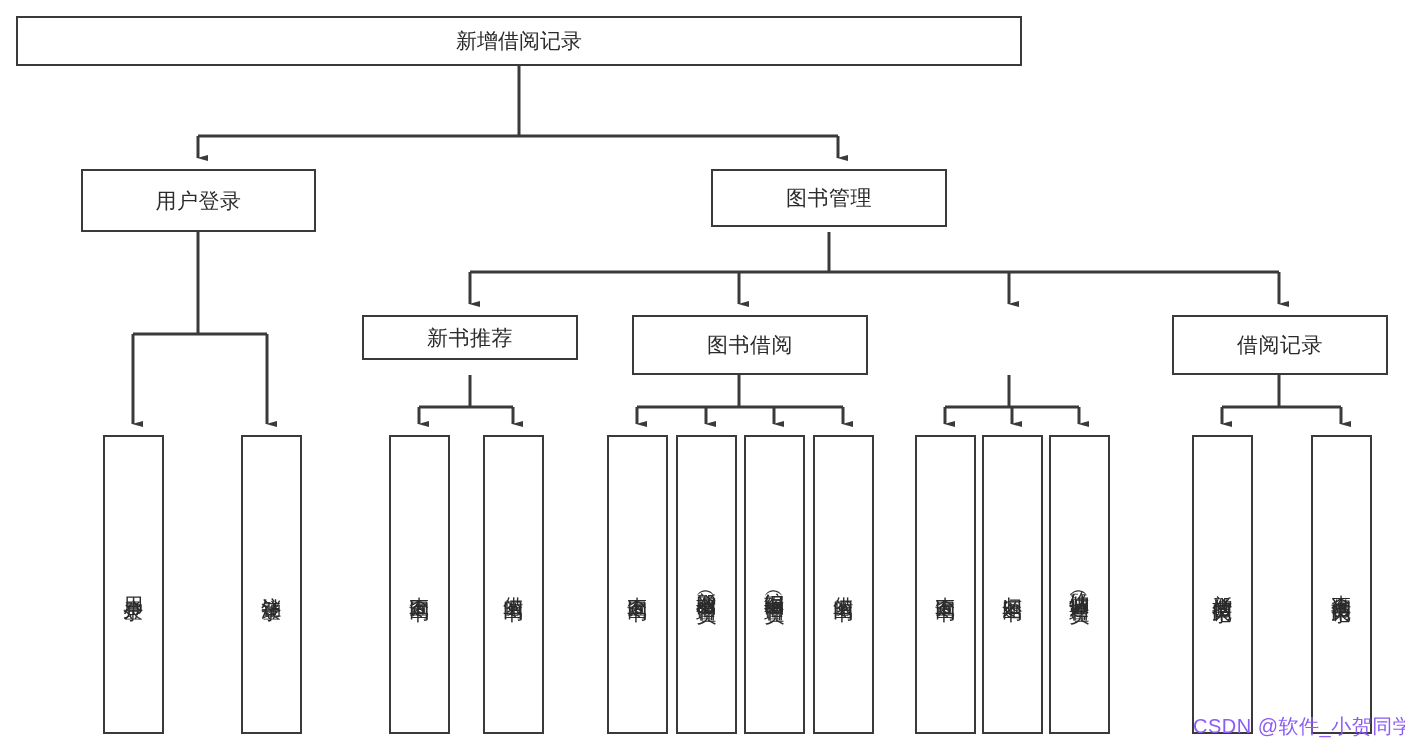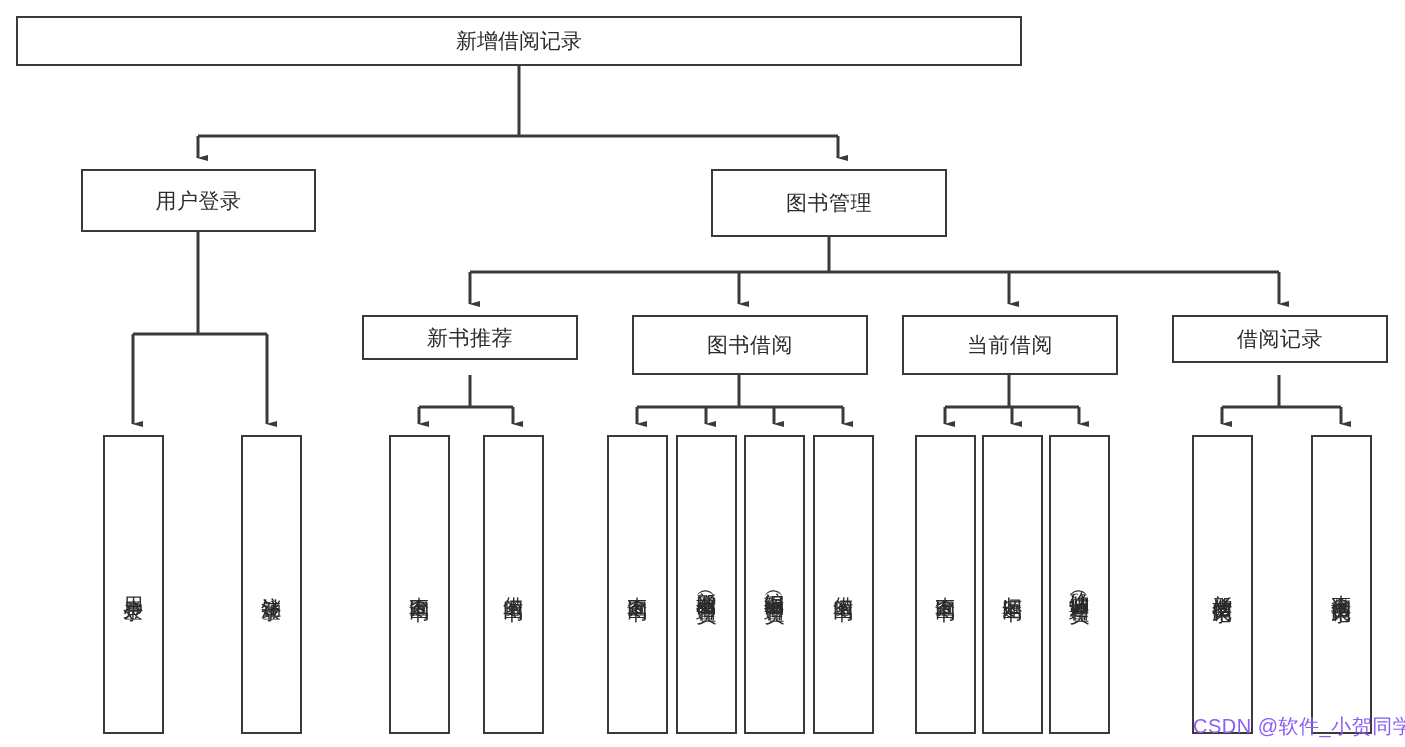--- a/index.html
+++ b/index.html
@@ -127,34 +127,31 @@
     </g>
   </svg>
 
   <div class="node root" style="left:16px; top:16px; width:1006px; height:50px;">
     <span>新增借阅记录</span>
   </div>
 
   <div class="node h" style="left:81px; top:169px; width:235px; height:63px;">
     <span>用户登录</span>
   </div>
-  <div class="node h" style="left:711px; top:169px; width:236px; height:68px;">
+  <div class="node h" style="left:711px; top:169px; width:236px; height:58px;">
     <span>图书管理</span>
   </div>
 
   <div class="node h" style="left:362px; top:315px; width:216px; height:45px;">
     <span>新书推荐</span>
   </div>
   <div class="node h" style="left:632px; top:315px; width:236px; height:60px;">
     <span>图书借阅</span>
   </div>
-  <div class="node h" style="left:902px; top:315px; width:216px; height:60px;">
-    <span>当前借阅</span>
-  </div>
-  <div class="node h" style="left:1172px; top:315px; width:216px; height:48px;text-align:center;">
+  <div class="node h" style="left:1172px; top:315px; width:216px; height:60px;text-align:center;">
     <span>借阅记录</span>
   </div>
 
   <div class="leaf" style="left:103px; top:435px; width:61px; height:299px;">
     <span class="vtext">用户登录</span>
   </div>
   <div class="leaf" style="left:241px; top:435px; width:61px; height:299px;">
     <span class="vtext">注销登录</span>
   </div>
 

